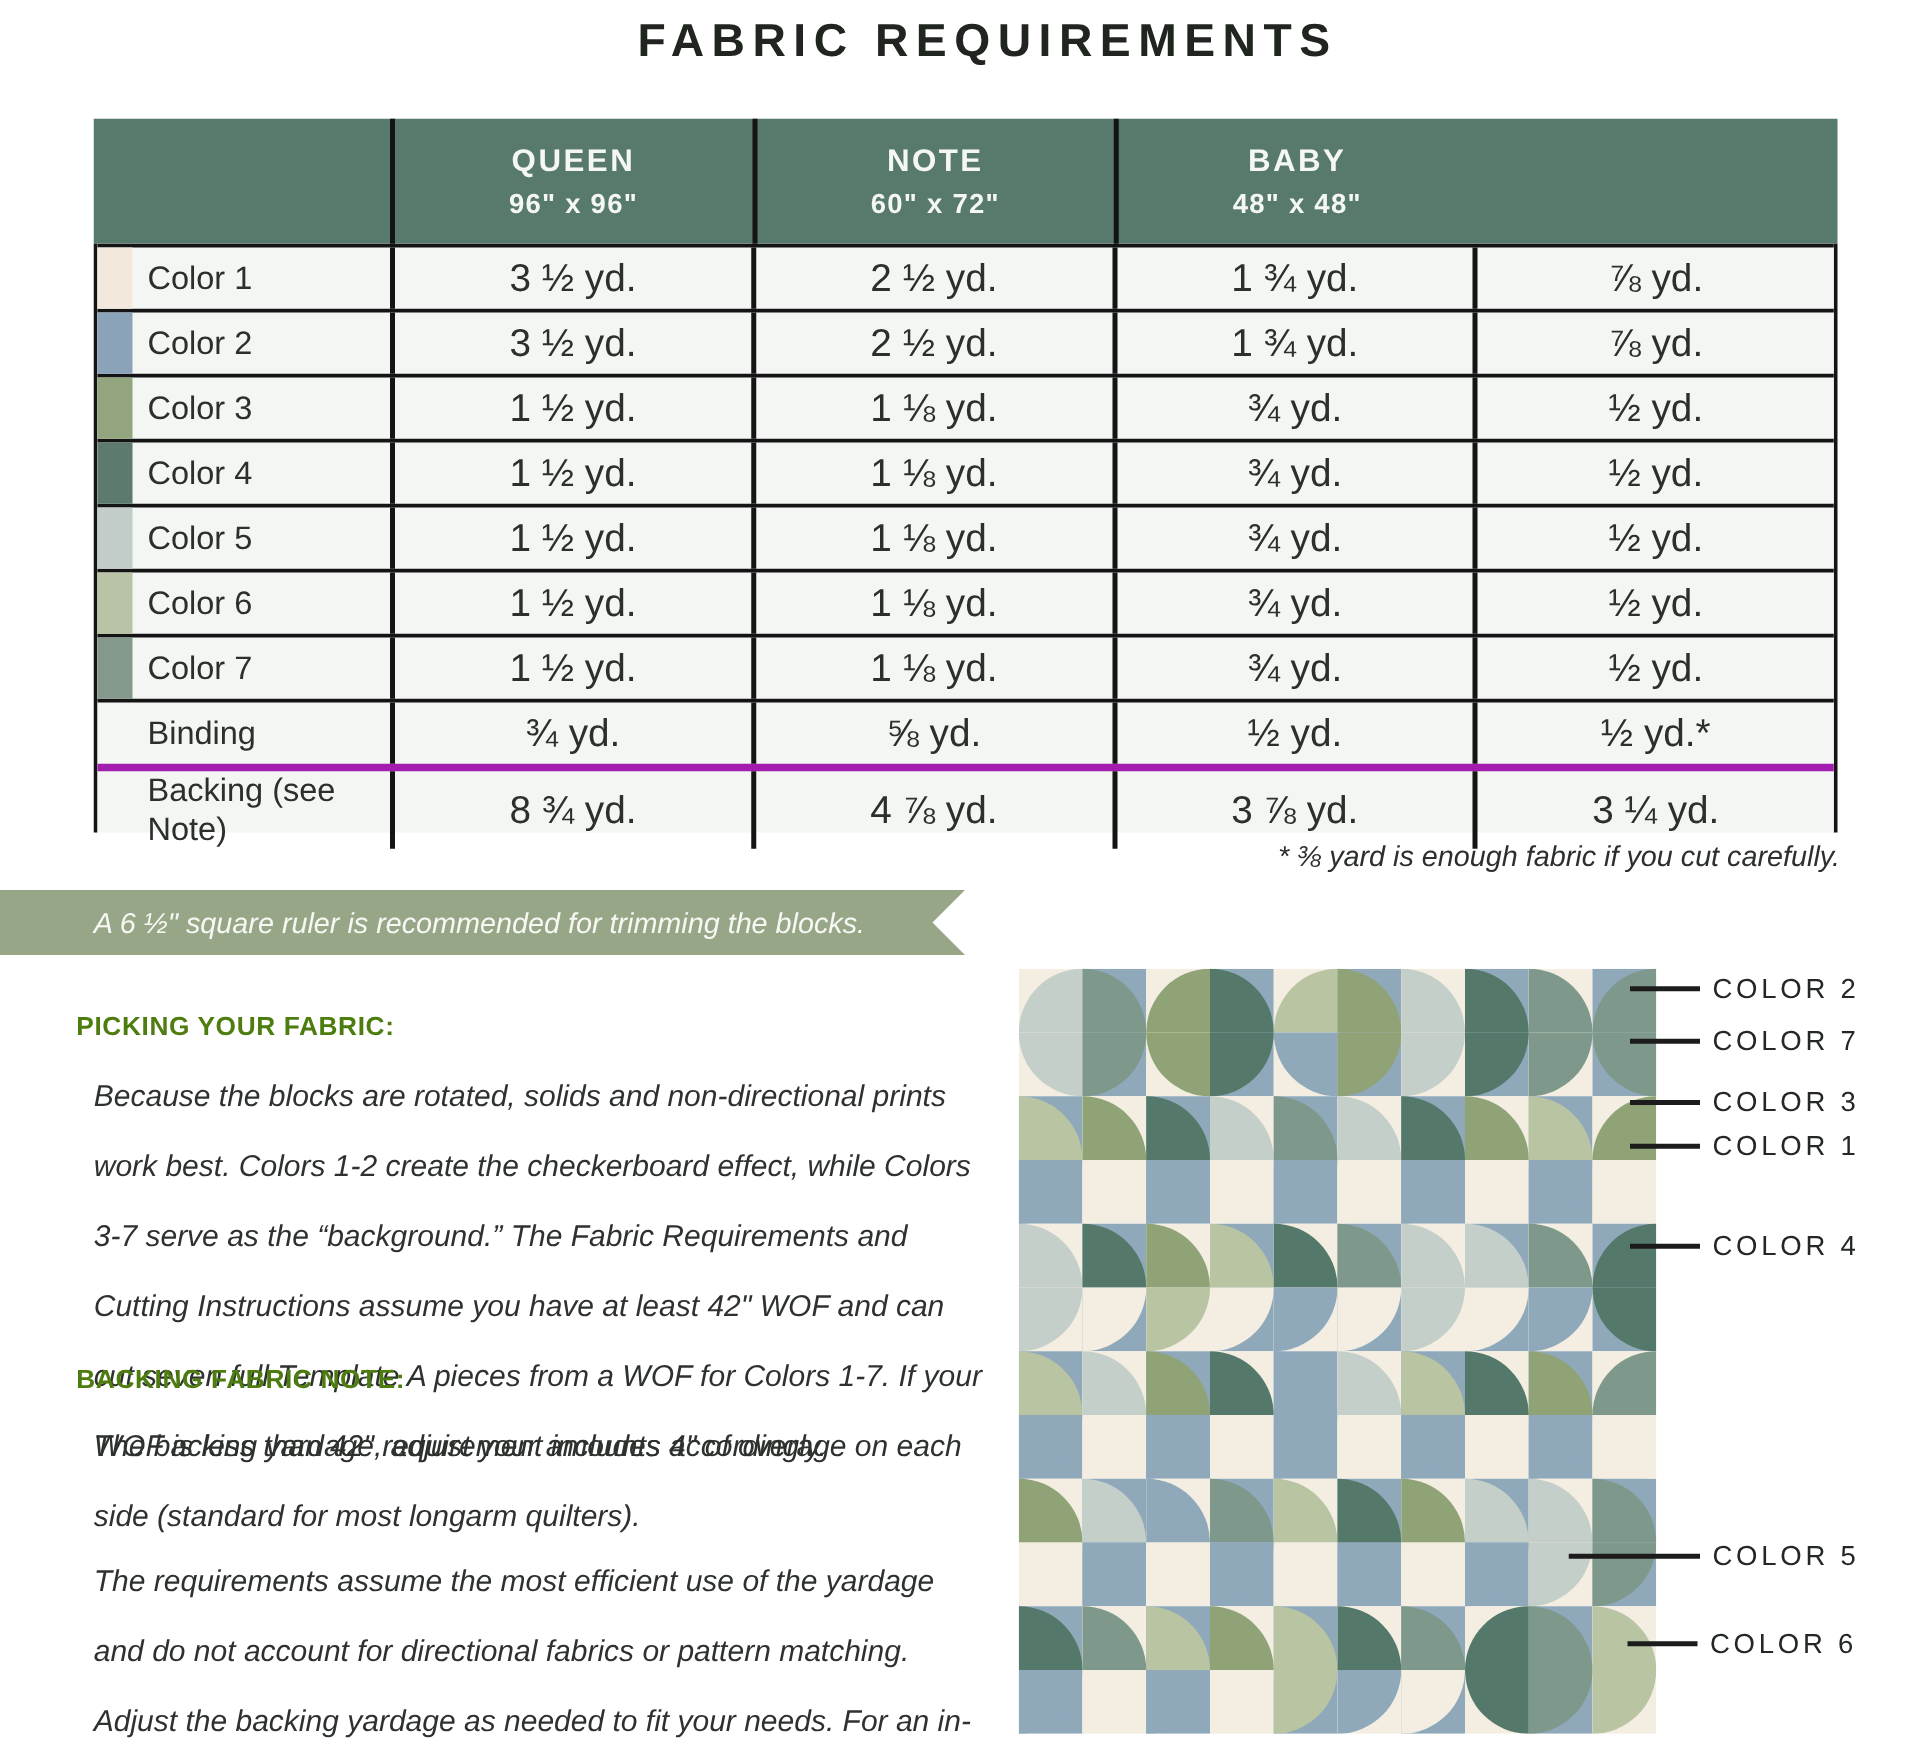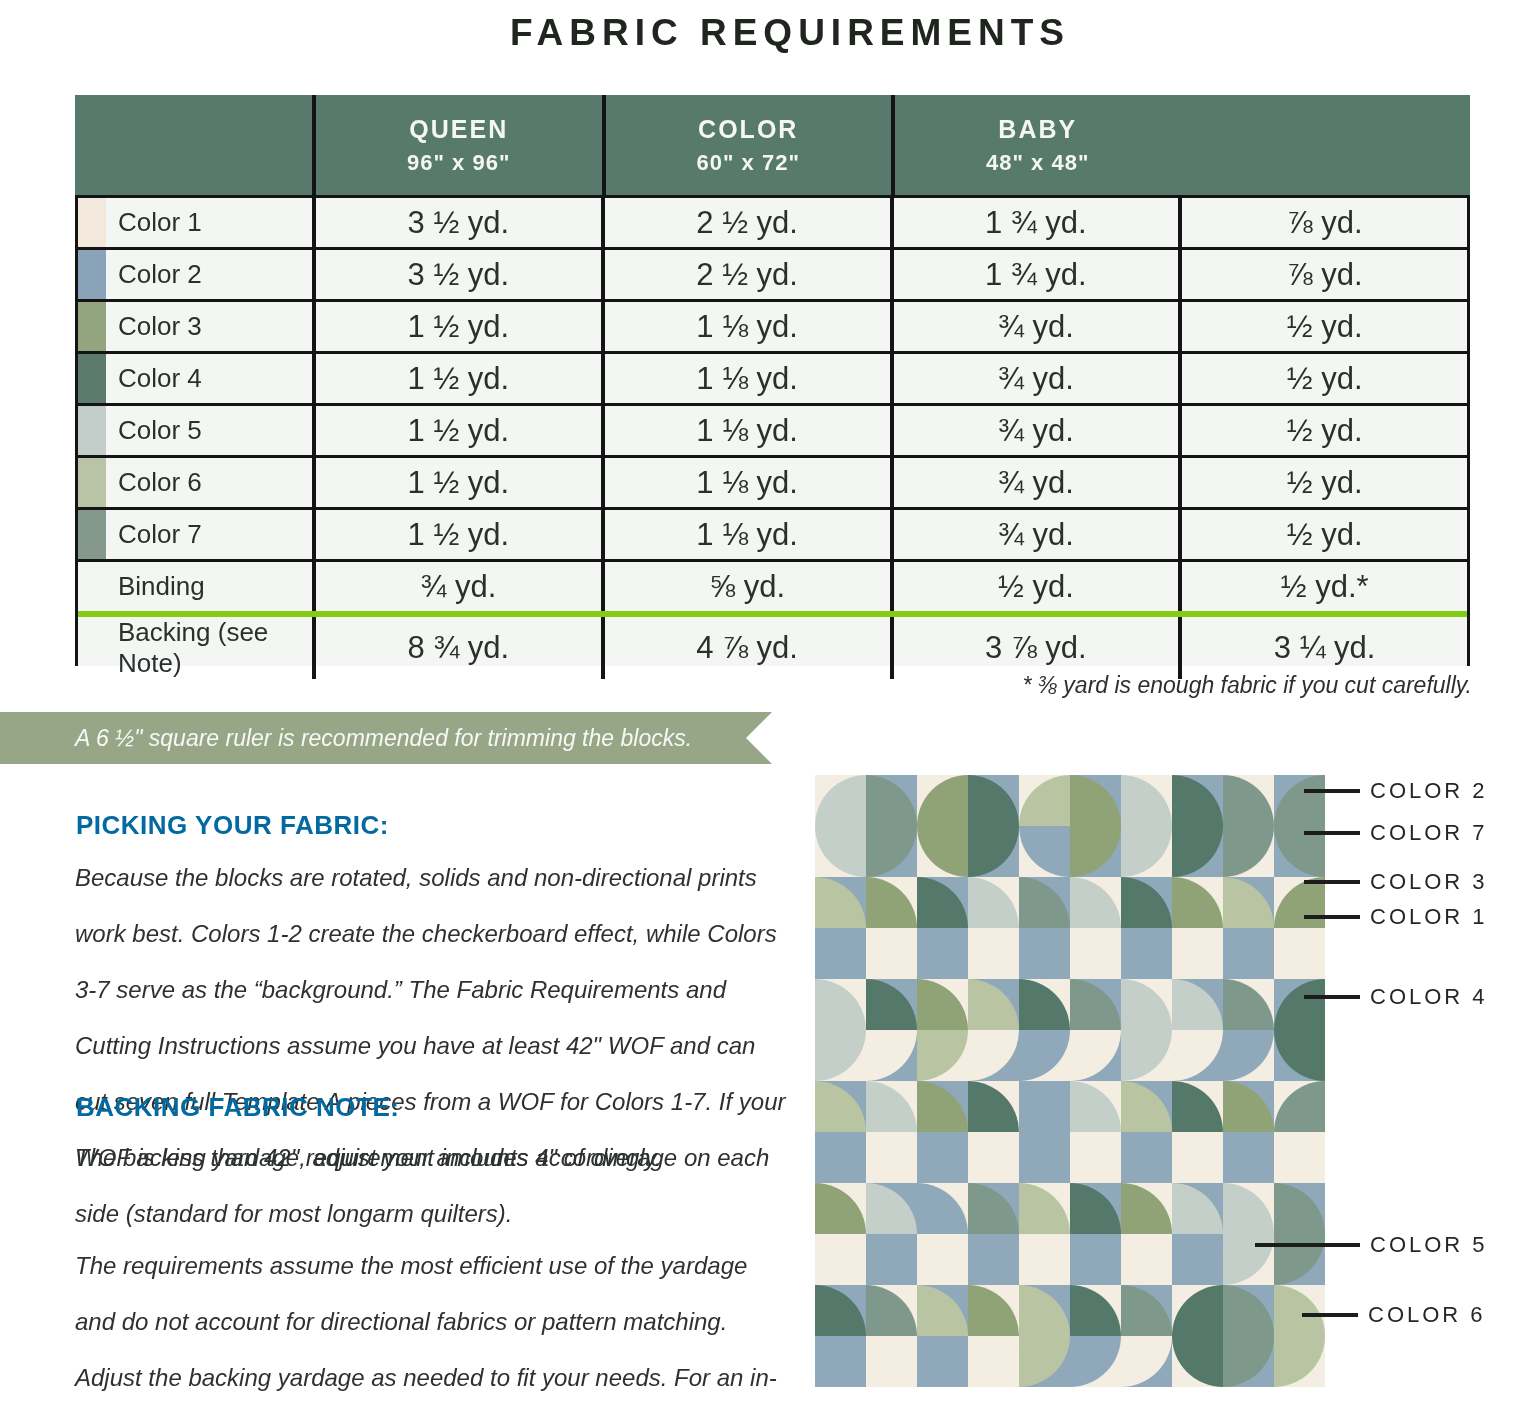--- a/index.html
+++ b/index.html
@@ -14,37 +14,37 @@
   .fr-table{position:absolute;left:75px;top:95px;width:1395px;}
   .fr-header{display:grid;grid-template-columns:237px repeat(4,1fr);height:100px;background:#587a6c;}
   .fr-header .hcell{display:flex;flex-direction:column;align-items:center;justify-content:center;
     color:#f4f7f3;border-left:4px solid #141414;}
   .fr-header .hcell:first-child{border-left:none;}
   .hname{font-size:25px;font-weight:bold;letter-spacing:2px;}
   .hsize{font-size:22px;font-weight:bold;letter-spacing:1px;margin-top:6px;}
   .fr-body{border-left:3px solid #141414;border-right:3px solid #141414;}
   .fr-row{display:grid;grid-template-columns:234px repeat(4,1fr);height:49px;background:#f3f6f2;
     border-top:3px solid #141414;}
-  .fr-row.thick{border-top:6px solid #84cc16;}
+  .fr-row.thick{border-top:6px solid #a21caf;}
   .fr-row .cell{display:flex;align-items:center;justify-content:center;
     font-size:31px;color:#2c302c;border-left:4px solid #141414;}
   .fr-row .lcell{justify-content:flex-start;border-left:none;position:relative;padding-left:40px;font-size:26px;}
   .swatch{position:absolute;left:0;top:0;width:28px;height:100%;}
 
   
   .footnote{position:absolute;right:64px;top:672px;font-size:23px;font-style:italic;color:#2c302c;margin-left:31px;}
 
   
   .ribbon{position:absolute;left:0;top:712px;width:772px;height:52px;background:#98a688;
     clip-path:polygon(0 0,100% 0,calc(100% - 26px) 50%,100% 100%,0 100%);
     display:flex;align-items:center;}
   .ribbon span{font-size:23px;font-style:italic;color:#f7f8f4;padding-left:75px;}
 
   
-  .sec-head{position:absolute;left:76px;font-size:26px;font-weight:bold;letter-spacing:0.5px;color:#0369a1;}
+  .sec-head{position:absolute;left:61px;font-size:21px;font-weight:bold;letter-spacing:0.5px;color:#4d7c0f;}
   .sec-body{position:absolute;left:75px;width:715px;font-size:24px;font-style:italic;
     line-height:56px;color:#2e322e;}
   .sec-body a{color:#20261f;font-weight:bold;text-decoration:underline;font-style:italic;}
 
   
   .quilt{position:absolute;}
   .clabel-line{position:absolute;height:0;border-top:4px solid #1c1c1c;}
   .clabel-text{position:absolute;font-size:22px;letter-spacing:3px;color:#232826;white-space:nowrap;}
 </style>
 </head>
@@ -56,21 +56,21 @@
 
   <div class="fr-table">
     <div class="fr-header">
       <div class="hcell"></div>
 
     <div class="hcell">
           <span class="hname">QUEEN</span>
           <span class="hsize">96" x 96"</span>
         </div>
         <div class="hcell">
-          <span class="hname">COLOR</span>
+          <span class="hname">NOTE</span>
           <span class="hsize">60" x 72"</span>
         </div>
         <div class="hcell">
           <span class="hname">BABY</span>
           <span class="hsize">48" x 48"</span>
         </div>
       </div>
     <div class="fr-body">
 
     <div class="fr-row">

